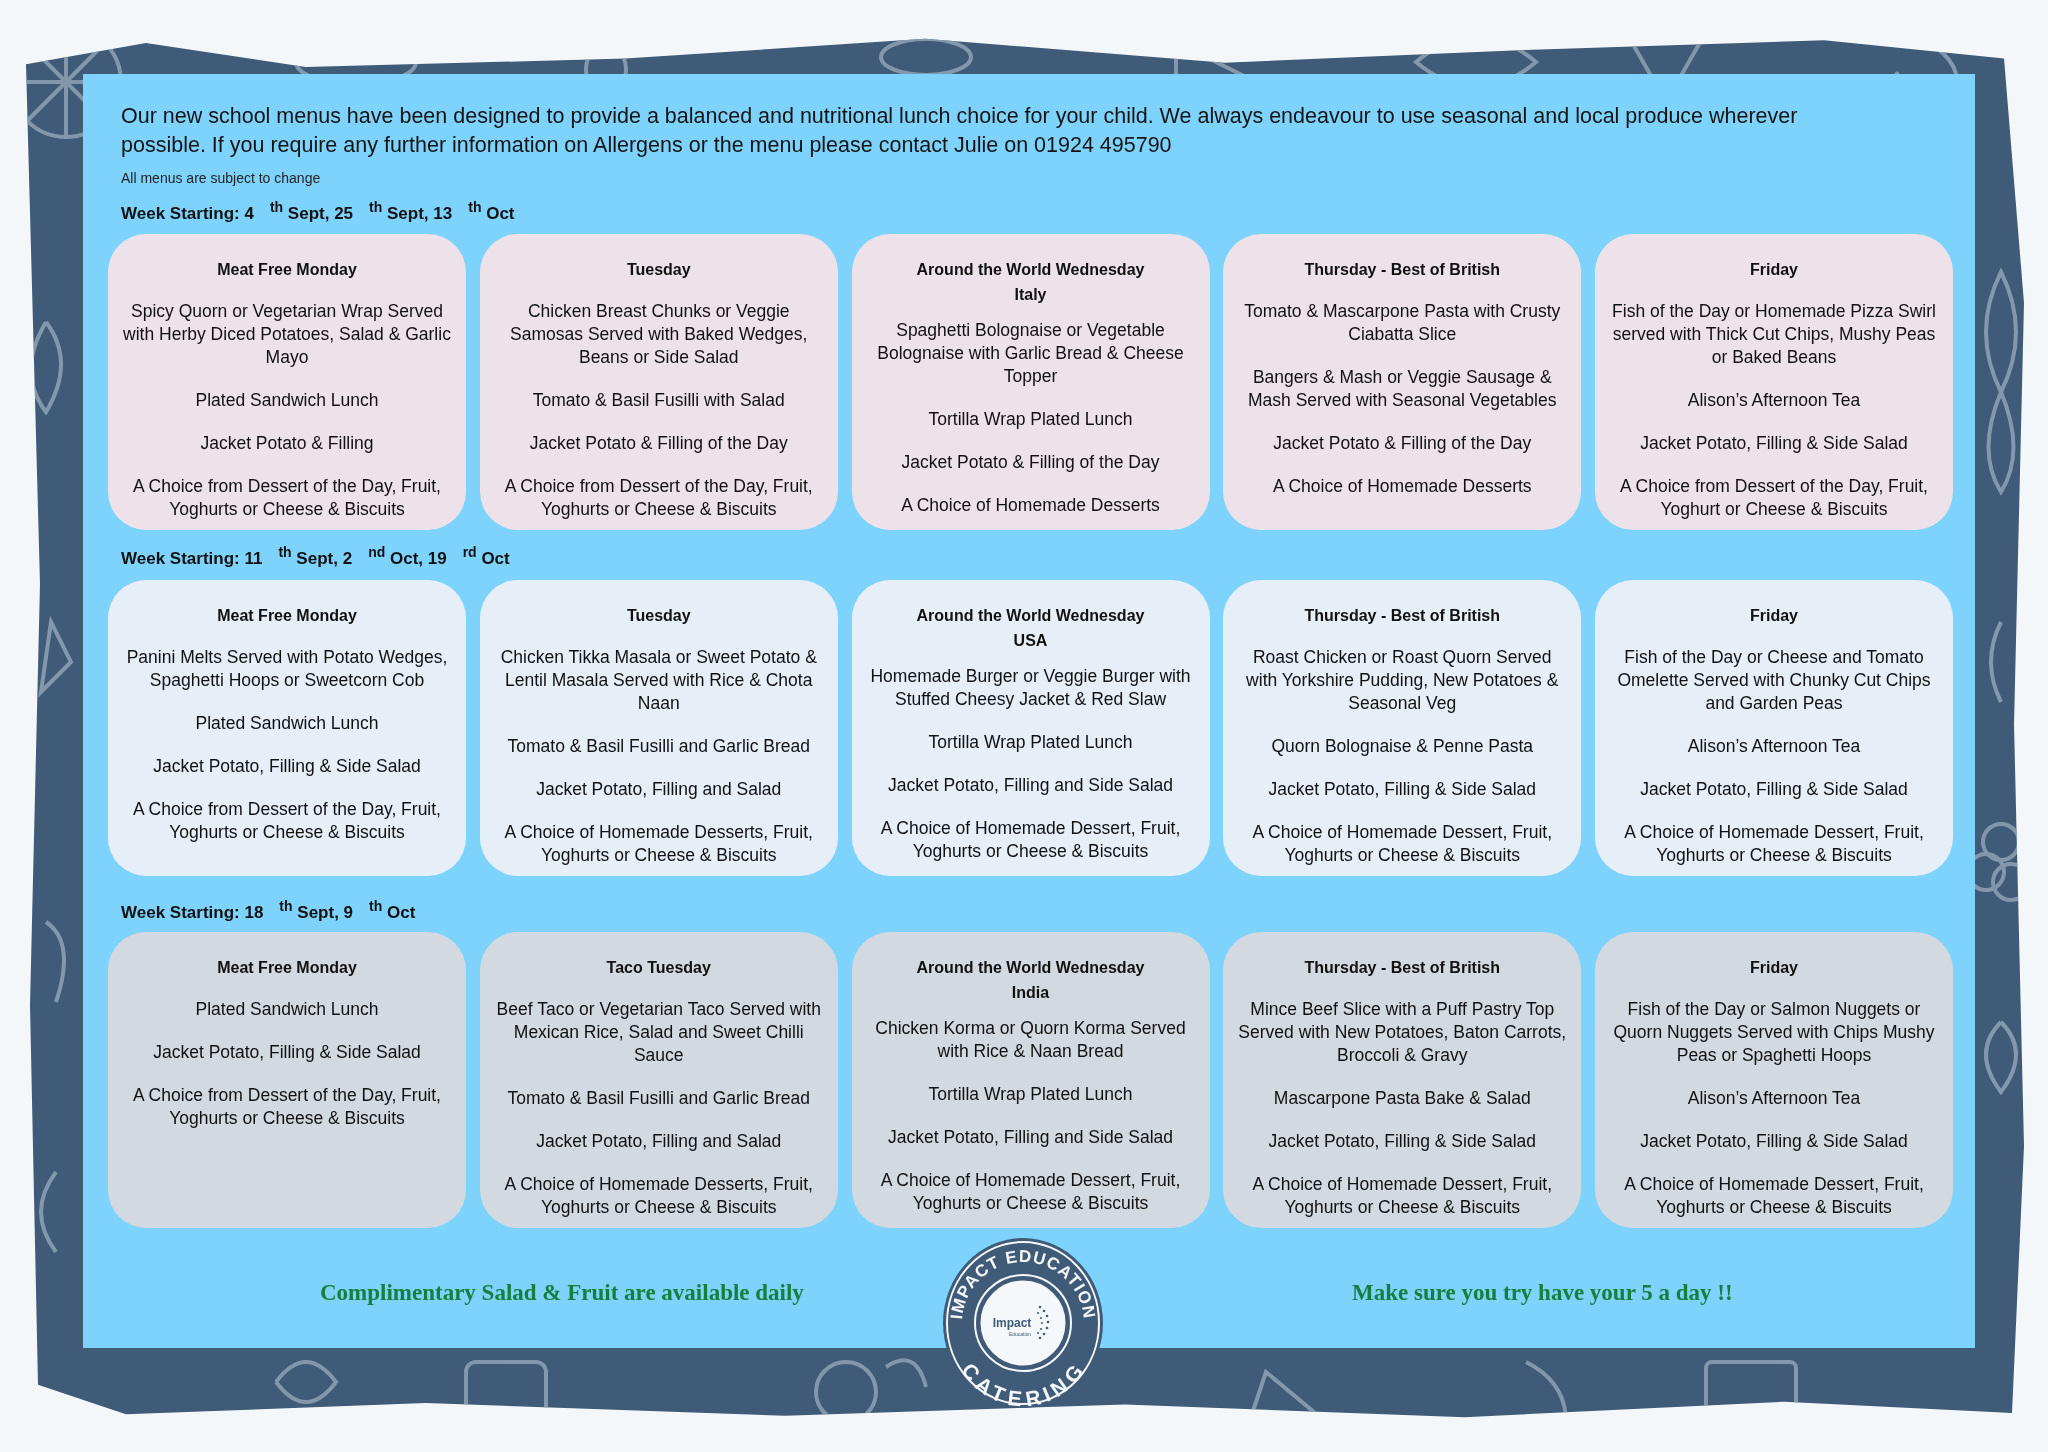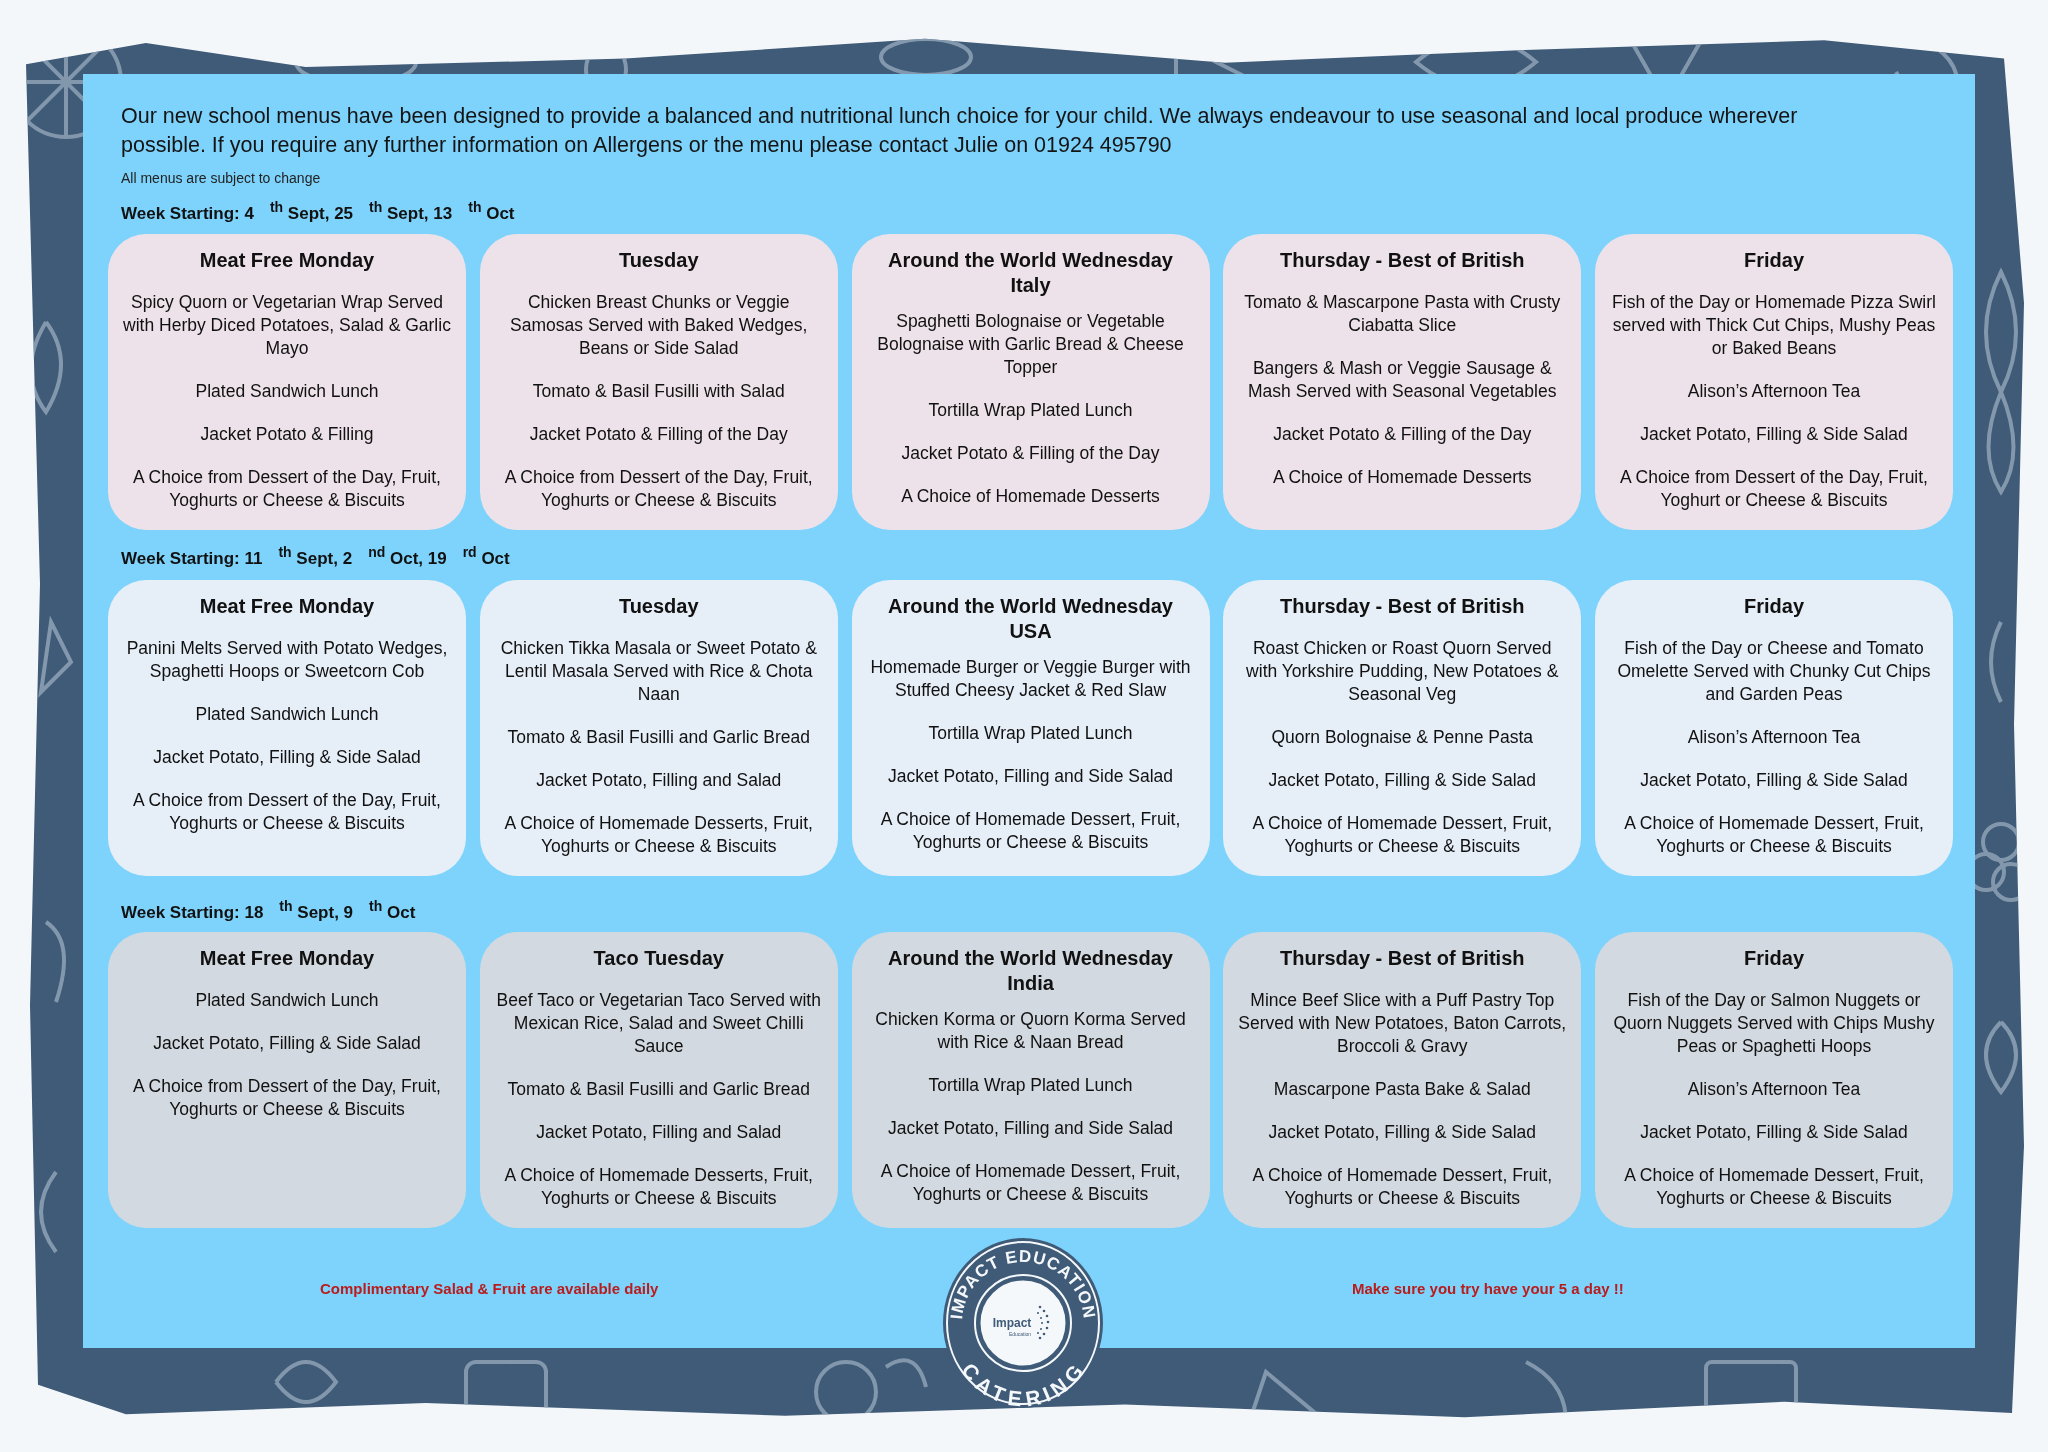--- a/index.html
+++ b/index.html
@@ -40,30 +40,30 @@
   }
   .card {
     width: 358px; border-radius: 38px;
     text-align: center; box-sizing: border-box;
     padding: 8px 14px 8px 14px;
   }
   .row1 .card { background: #ede2e9; height: 296px; }
   .row2 .card { background: #e6eef8; height: 296px; }
   .row3 .card { background: #d3d9e0; height: 296px; }
   .card-title {
-    font-weight: bold; font-size: 20px; line-height: 25px;
-    margin-top: 6px; margin-bottom: 18px;
+    font-weight: bold; font-size: 16px; line-height: 25px;
+    margin-top: 15px; margin-bottom: 18px;
   }
   .card-item {
     font-size: 17.5px; line-height: 23px; margin-bottom: 20px;
     white-space: pre-line;
   }
   .card-item:last-child { margin-bottom: 0; }
   .footer-left, .footer-right {
-    position: absolute; top: 1280px; font-size: 15px; font-weight: bold; color: #b91c1c;
+    position: absolute; top: 1280px; font-size: 23px; font-weight: bold; color: #15803d; font-family: Liberation Serif, serif;
   }
   .footer-left { left: 320px; }
   .footer-right { left: 1352px; }
   .logo {
     position: absolute; left: 940px; top: 1235px; width: 166px; height: 175px;
   }
 </style>
 </head>
 <body>
 

